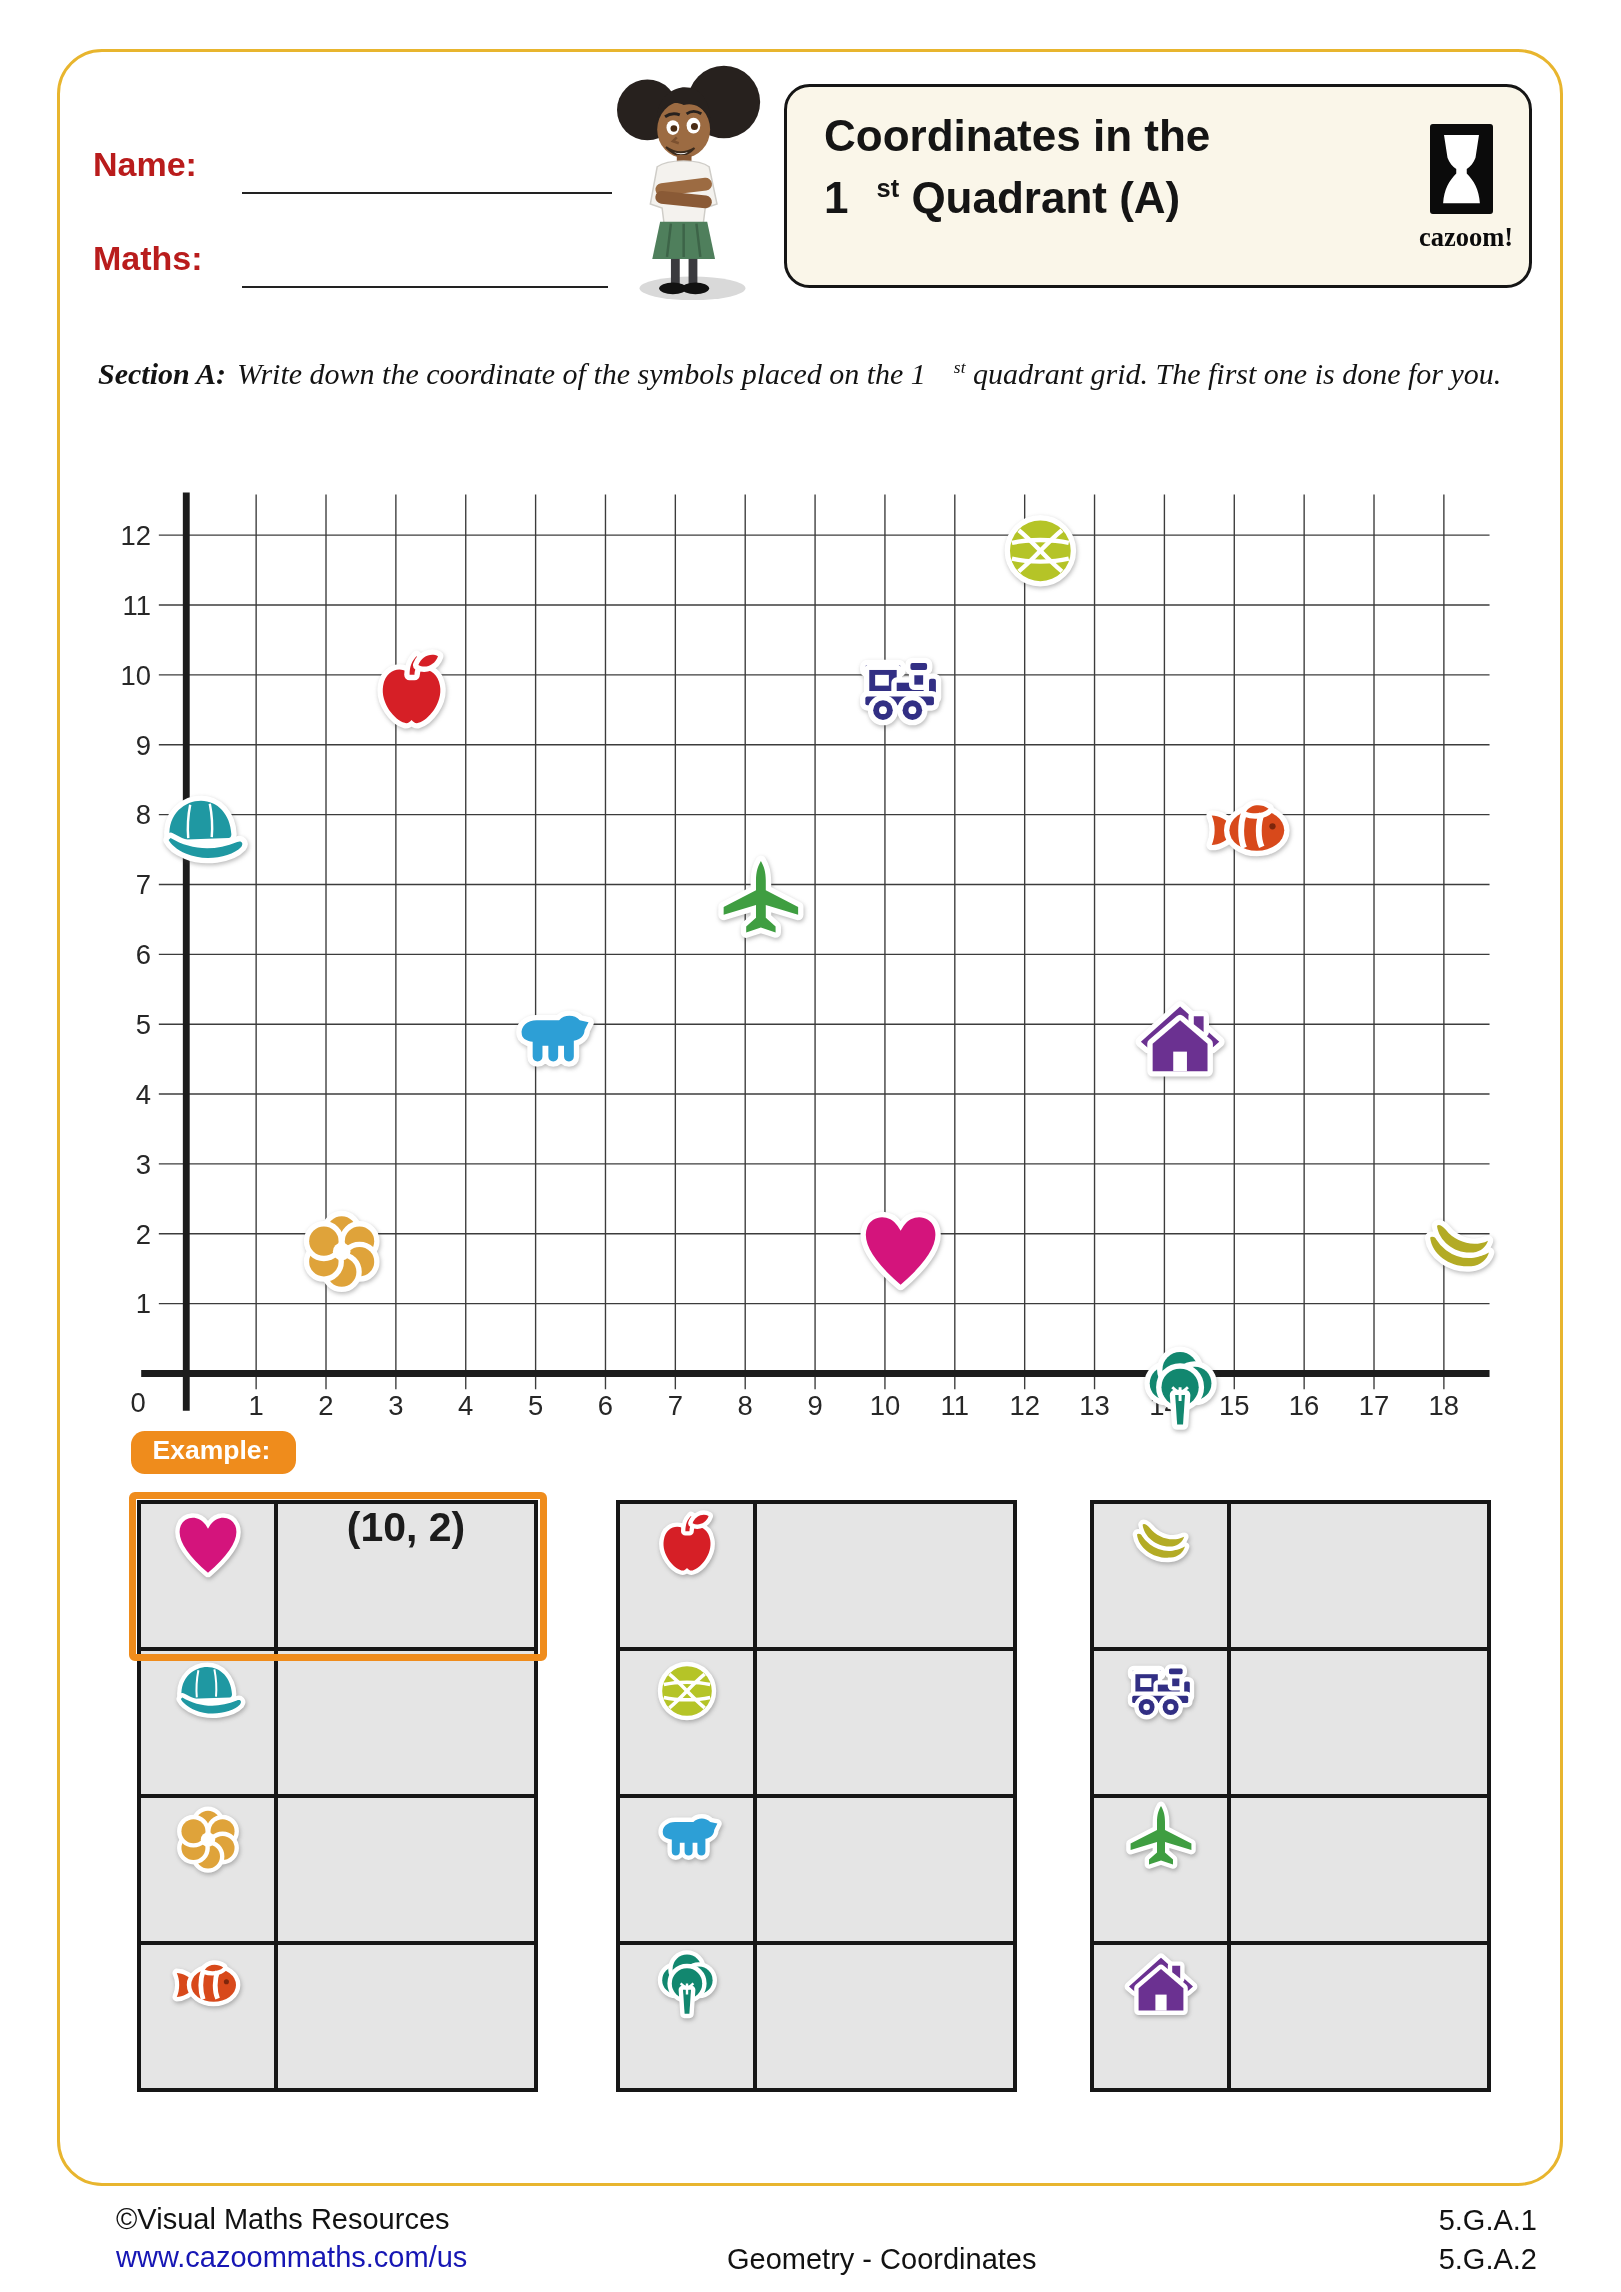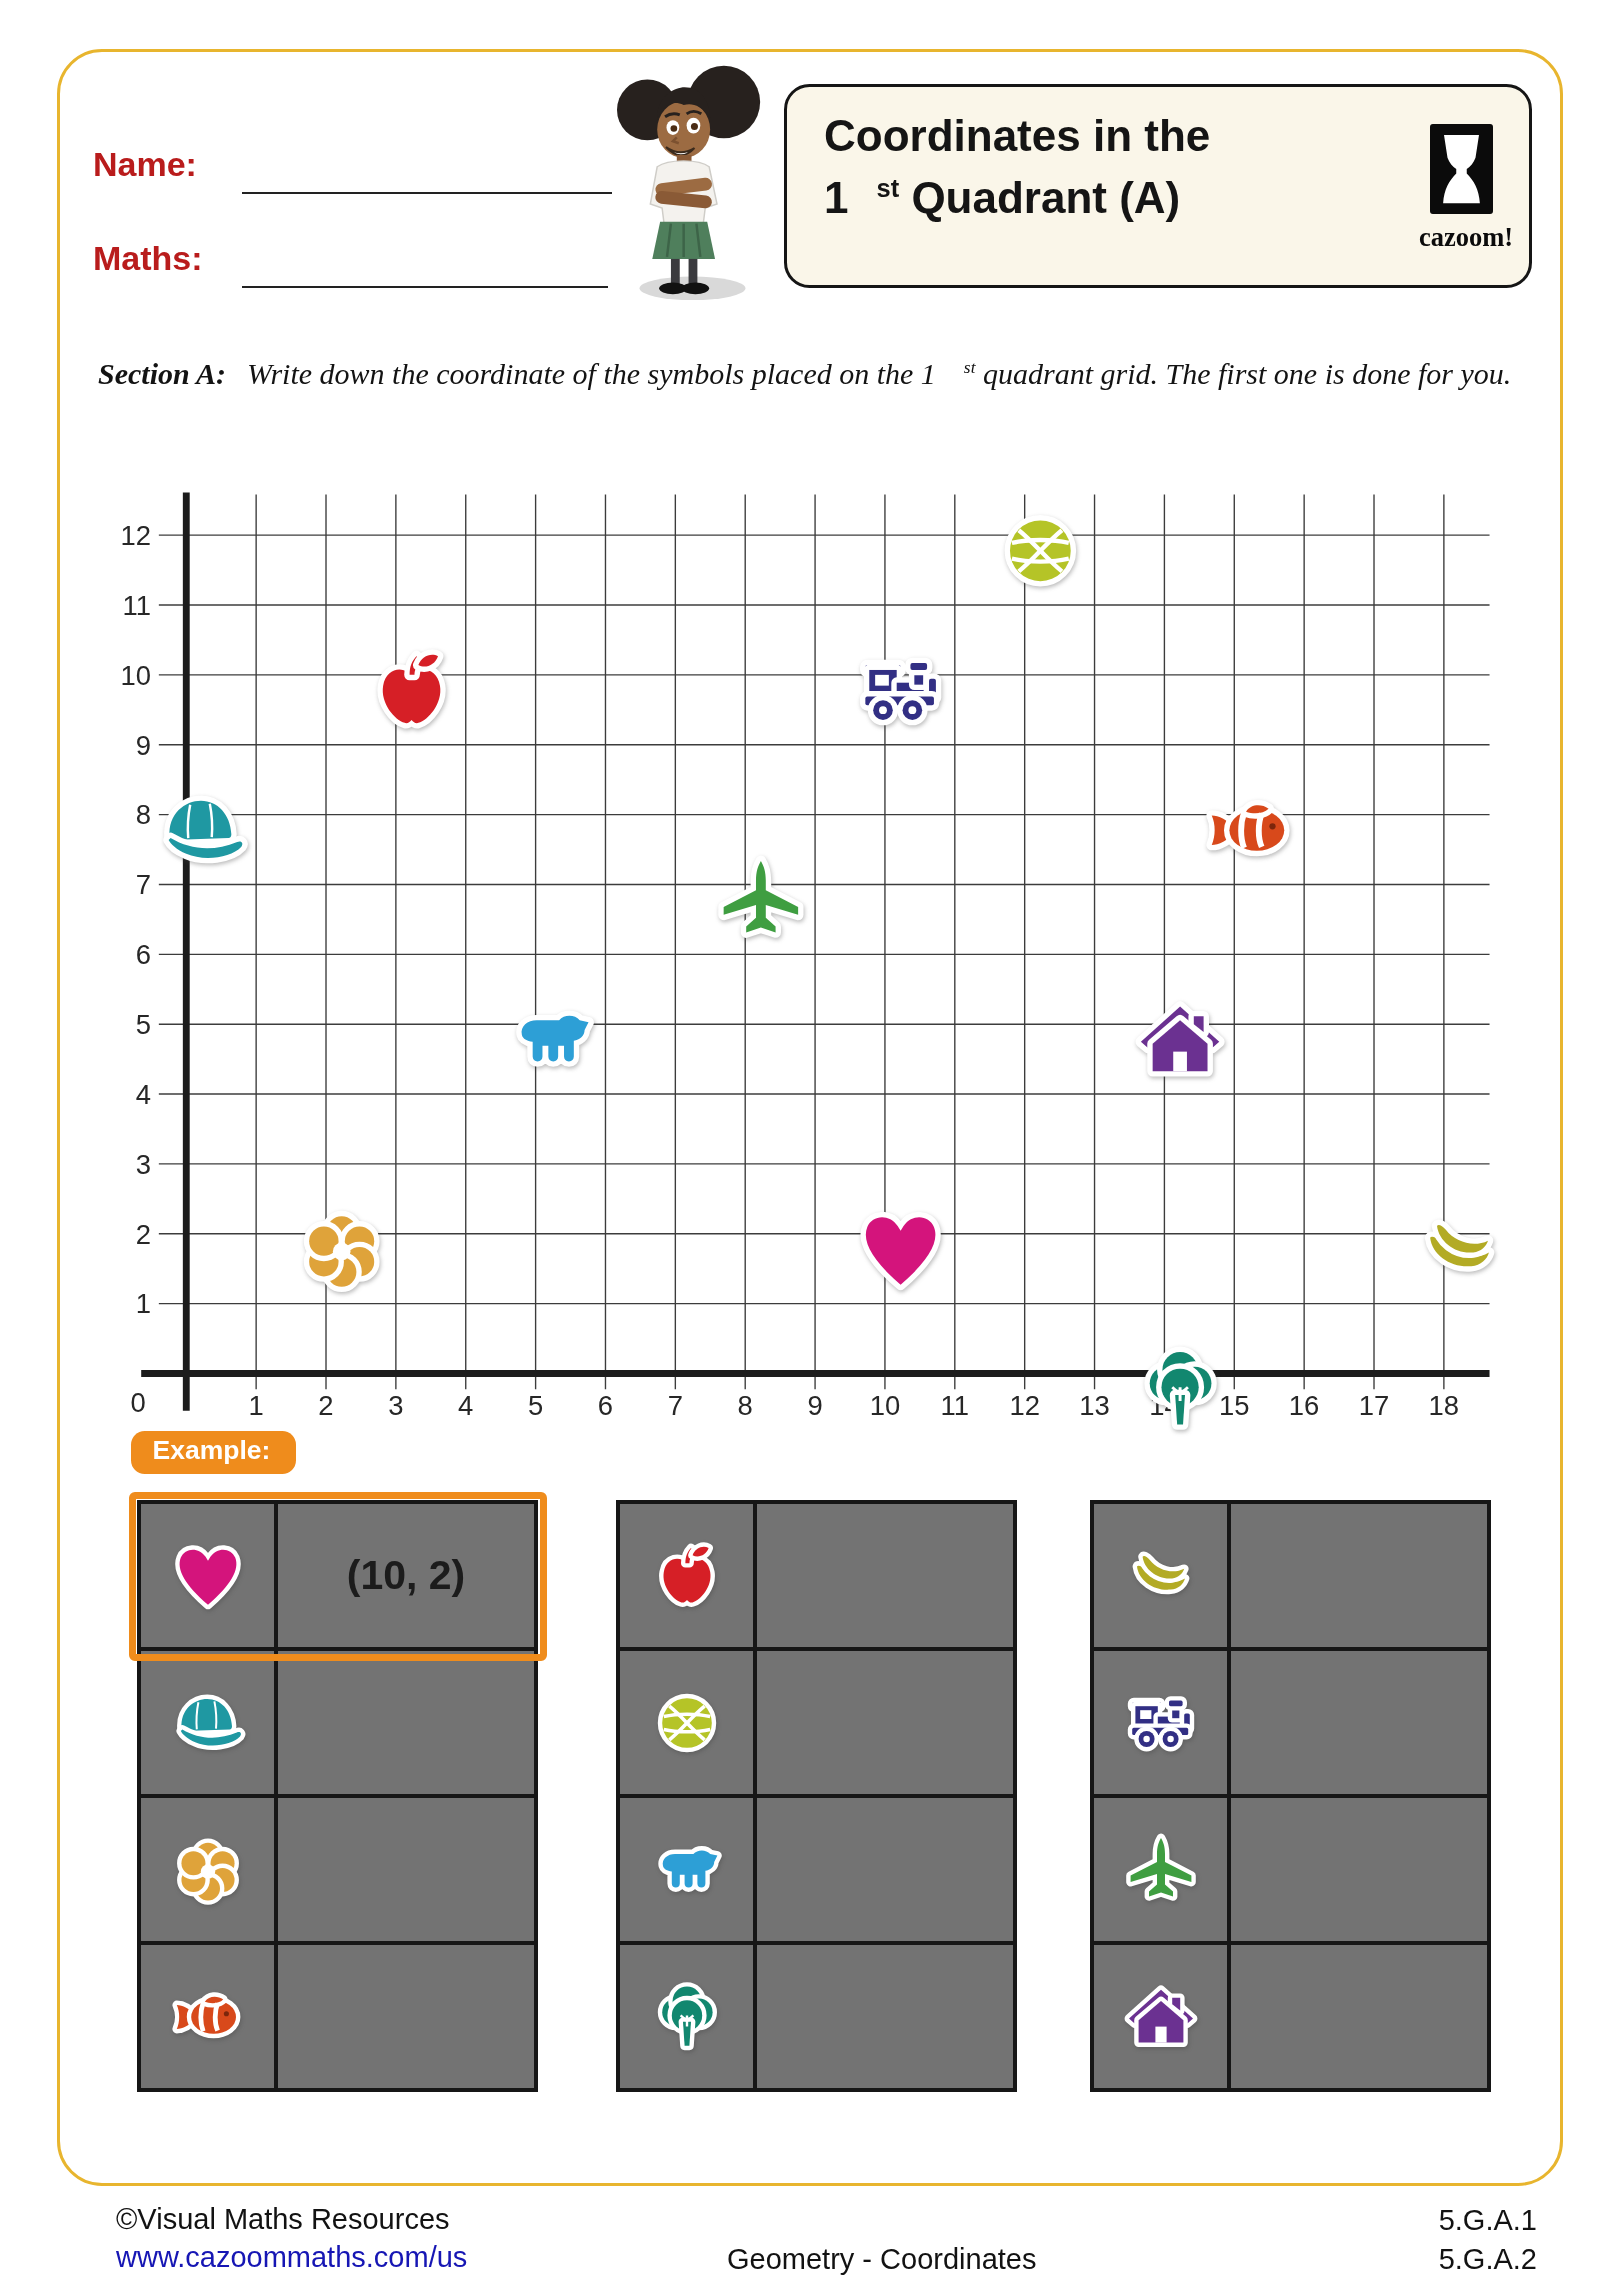--- a/index.html
+++ b/index.html
@@ -16,32 +16,32 @@
   .title-text{position:absolute;left:37px;top:17.6px;font-size:44px;font-weight:bold;
               color:#151515;line-height:1.42;}
   .sup{font-size:58%;vertical-align:super;margin-left:28px;}
   .logo-wrap{position:absolute;left:632px;top:37px;width:84px;text-align:center;}
   .logo-box{display:inline-block;width:63px;height:90px;background:#0b0b0b;border-radius:2.9px;}
   .logo-text{font-family:"Liberation Serif",serif;font-weight:bold;font-size:26.5px;color:#0b0b0b;margin-top:3.9px;}
   
   .section-line{position:absolute;left:98px;top:353px;width:1451px;
                 font-family:"Liberation Serif",serif;font-style:italic;
                 font-size:30px;color:#131313;line-height:1.4;}
-  .section-label{font-weight:bold;margin-right:21px;}
+  .section-label{font-weight:bold;margin-right:11px;}
   
   #grid-svg{position:absolute;left:86px;top:473px;}
   .grid-line{stroke:#3c3c3c;stroke-width:1.4;}
   .axis{stroke:#1c1c1c;stroke-width:7;}
   .tick-label{font-family:"Liberation Sans",sans-serif;font-size:28px;fill:#272727;}
   .sticker{filter:drop-shadow(1px 2.9px 2px rgba(60,60,60,0.35));}
   
   .answer-table{position:absolute;top:1500px;display:grid;
                 grid-template-columns:137px 260px;grid-auto-rows:147px;
                 border:2px solid #161616;}
-  .cell{border:2px solid #161616;display:flex;align-items:center;justify-content:center;background:#737373;}
+  .cell{border:2px solid #161616;display:flex;align-items:flex-start;justify-content:center;background:#e5e5e5;}
   .answer-text{font-size:41px;font-weight:bold;color:#1c1c1c;}
   .example-tab{position:absolute;left:131px;top:1431px;width:165px;height:43px;
                background:#ef8c1c;border-radius:13.7px;z-index:4;
                color:#fff;font-weight:bold;font-size:26.5px;line-height:39px;padding-left:21.6px;box-sizing:border-box;}
   .example-box{position:absolute;left:129px;top:1492px;width:418px;height:169px;
                border:7.8px solid #ef8c1c;border-radius:5.9px;box-sizing:border-box;z-index:3;pointer-events:none;}
   
   .foot{position:absolute;font-size:29px;color:#121212;}
   .foot-link{color:#1616b4;}
   .standards{position:absolute;left:1353px;top:2201px;width:184px;text-align:right;

